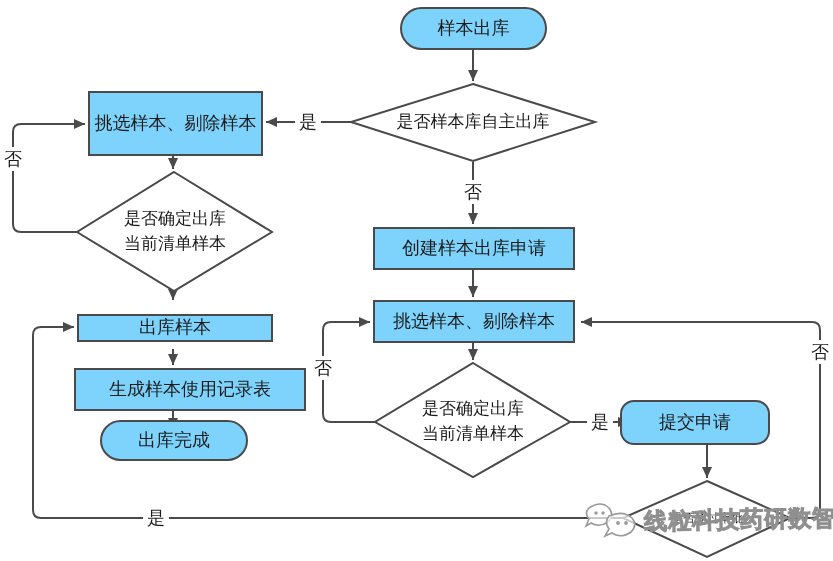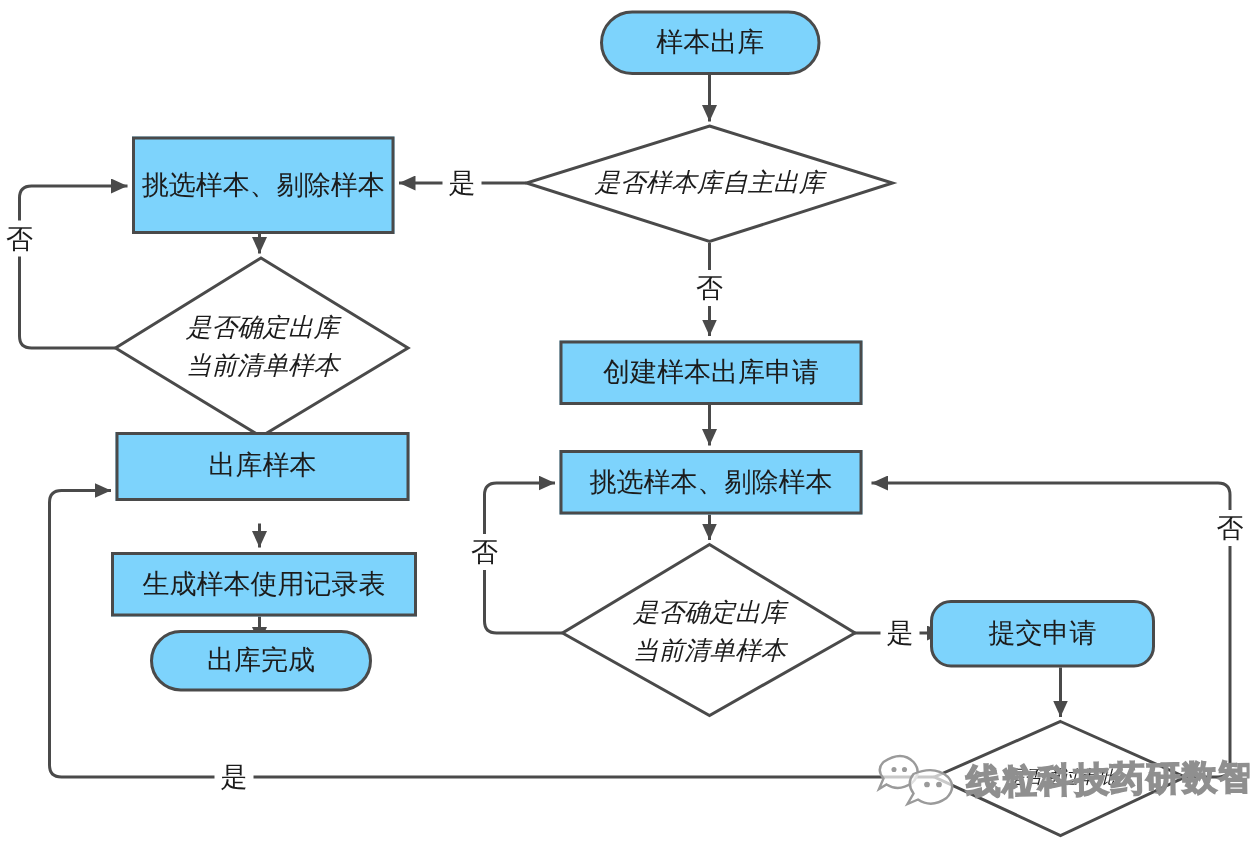--- a/index.html
+++ b/index.html
@@ -18,21 +18,21 @@
   .wires polygon.diamond{fill:#fff;stroke:var(--line);stroke-width:2;}
   .node{
     position:absolute;display:flex;align-items:center;justify-content:center;
     background:#7dd3fc;border:2px solid var(--line);color:var(--text);
     font-size:18px;text-align:center;box-sizing:border-box;line-height:1.2;
   }
   .stadium{border-radius:22px;}
   .dtext{
     position:absolute;display:flex;flex-direction:column;
     justify-content:center;color:var(--text);text-align:center;
-    font-size:17px;line-height:1.45;font-style:italic;
+    font-size:17px;line-height:1.45;
   }
   .elabel{
     position:absolute;width:26px;height:24px;display:flex;align-items:center;
     justify-content:center;background:#fff;color:var(--text);font-size:18px;
   }
   .watermark{
     position:absolute;left:583px;top:498px;display:flex;align-items:center;
     gap:5px;z-index:6;pointer-events:none;
   }
   .watermark .wm-text{
@@ -90,25 +90,25 @@
   </svg>
 
   <div class="node stadium" style="left:400px;top:7px;width:147px;height:43px;">
     <span>样本出库</span>
   </div>
 
   <div class="node" style="left:88px;top:91px;width:175px;height:65px;">
     <span>挑选样本、剔除样本</span>
   </div>
 
-  <div class="node" style="left:77px;top:288px;width:196px;height:46px;justify-content:center;">
+  <div class="node" style="left:77px;top:314px;width:196px;height:28px;justify-content:center;">
     <span>出库样本</span>
   </div>
 
-  <div class="node" style="left:74px;top:368px;width:204px;height:43px;">
+  <div class="node" style="left:74px;top:368px;width:232px;height:43px;">
     <span>生成样本使用记录表</span>
   </div>
 
   <div class="node stadium" style="left:100px;top:420px;width:148px;height:41px;">
     <span>出库完成</span>
   </div>
 
   <div class="node" style="left:373px;top:227px;width:202px;height:43px;">
     <span>创建样本出库申请</span>
   </div>

